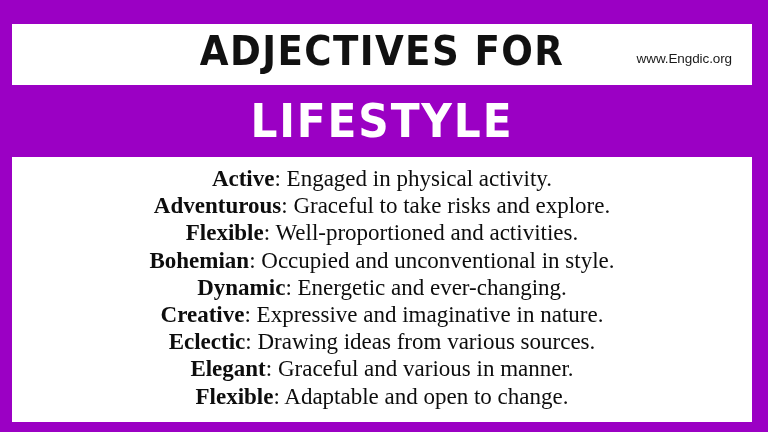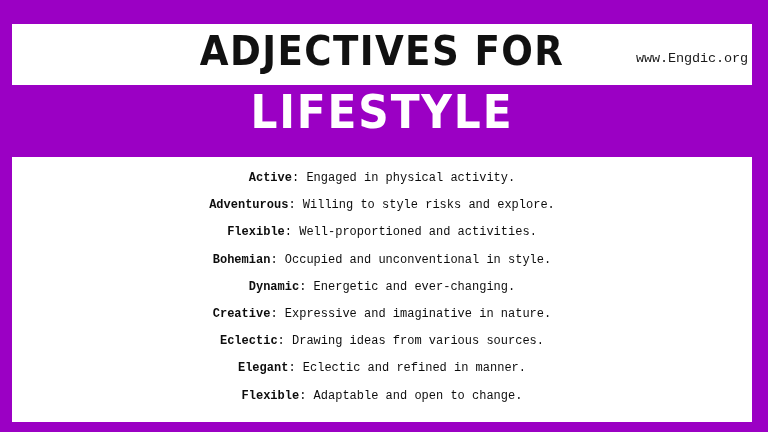--- a/index.html
+++ b/index.html
@@ -49,36 +49,36 @@
     font-size: 40px;
     line-height: 50px;
     letter-spacing: 1.5px;
     color: #111111;
     transform: scaleX(0.93);
     -webkit-font-smoothing: none;
   }
 
   .site-url {
     position: absolute;
-    right: 4px;
+    right: 20px;
     top: 27px;
-    font-family: Liberation Mono, monospace;
+    font-family: Liberation Sans, sans-serif;
     font-size: 13.5px;
     line-height: 16px;
     color: #1a1a1a;
     letter-spacing: -0.1px;
   }
 
   
   .banner {
     position: relative;
     height: 72px;
     background: #9B00C4;
     display: flex;
-    align-items: flex-start;
+    align-items: center;
     justify-content: center;
     overflow: hidden;
   }
 
   .banner-title {
     font-family: "DejaVu Sans", sans-serif;
     font-weight: bold;
     font-size: 46px;
     line-height: 54px;
     letter-spacing: 2px;
@@ -87,22 +87,22 @@
     -webkit-font-smoothing: none;
   }
 
   
   .word-list {
     padding-top: 8px;
     text-align: center;
   }
 
   .word-line {
-    font-family: Liberation Mono, monospace;
-    font-size: 12px;
+    font-family: Liberation Serif, serif;
+    font-size: 23px;
     line-height: 27.2px;
     color: #0d0d0d;
     white-space: nowrap;
   }
 
   .word-line .term {
     font-weight: bold;
   }
 
   .word-line .definition {
@@ -122,39 +122,39 @@
 
     <div class="banner">
       <div class="banner-title">LIFESTYLE</div>
     </div>
 
     <div class="word-list">
       <div class="word-line">
         <span class="term">Active</span><span class="sep">: </span><span class="definition">Engaged in physical activity.</span>
       </div>
       <div class="word-line">
-        <span class="term">Adventurous</span><span class="sep">: </span><span class="definition">Willing to style risks and explore.</span>
+        <span class="term">Adventurous</span><span class="sep">: </span><span class="definition">Graceful to take risks and explore.</span>
       </div>
       <div class="word-line">
         <span class="term">Flexible</span><span class="sep">: </span><span class="definition">Well-proportioned and activities.</span>
       </div>
       <div class="word-line">
         <span class="term">Bohemian</span><span class="sep">: </span><span class="definition">Occupied and unconventional in style.</span>
       </div>
       <div class="word-line">
         <span class="term">Dynamic</span><span class="sep">: </span><span class="definition">Energetic and ever-changing.</span>
       </div>
       <div class="word-line">
         <span class="term">Creative</span><span class="sep">: </span><span class="definition">Expressive and imaginative in nature.</span>
       </div>
       <div class="word-line">
         <span class="term">Eclectic</span><span class="sep">: </span><span class="definition">Drawing ideas from various sources.</span>
       </div>
       <div class="word-line">
-        <span class="term">Elegant</span><span class="sep">: </span><span class="definition">Eclectic and refined in manner.</span>
+        <span class="term">Elegant</span><span class="sep">: </span><span class="definition">Graceful and various in manner.</span>
       </div>
       <div class="word-line">
         <span class="term">Flexible</span><span class="sep">: </span><span class="definition">Adaptable and open to change.</span>
       </div>
     </div>
 
   </div>
 </div>
 
 </body></html>

